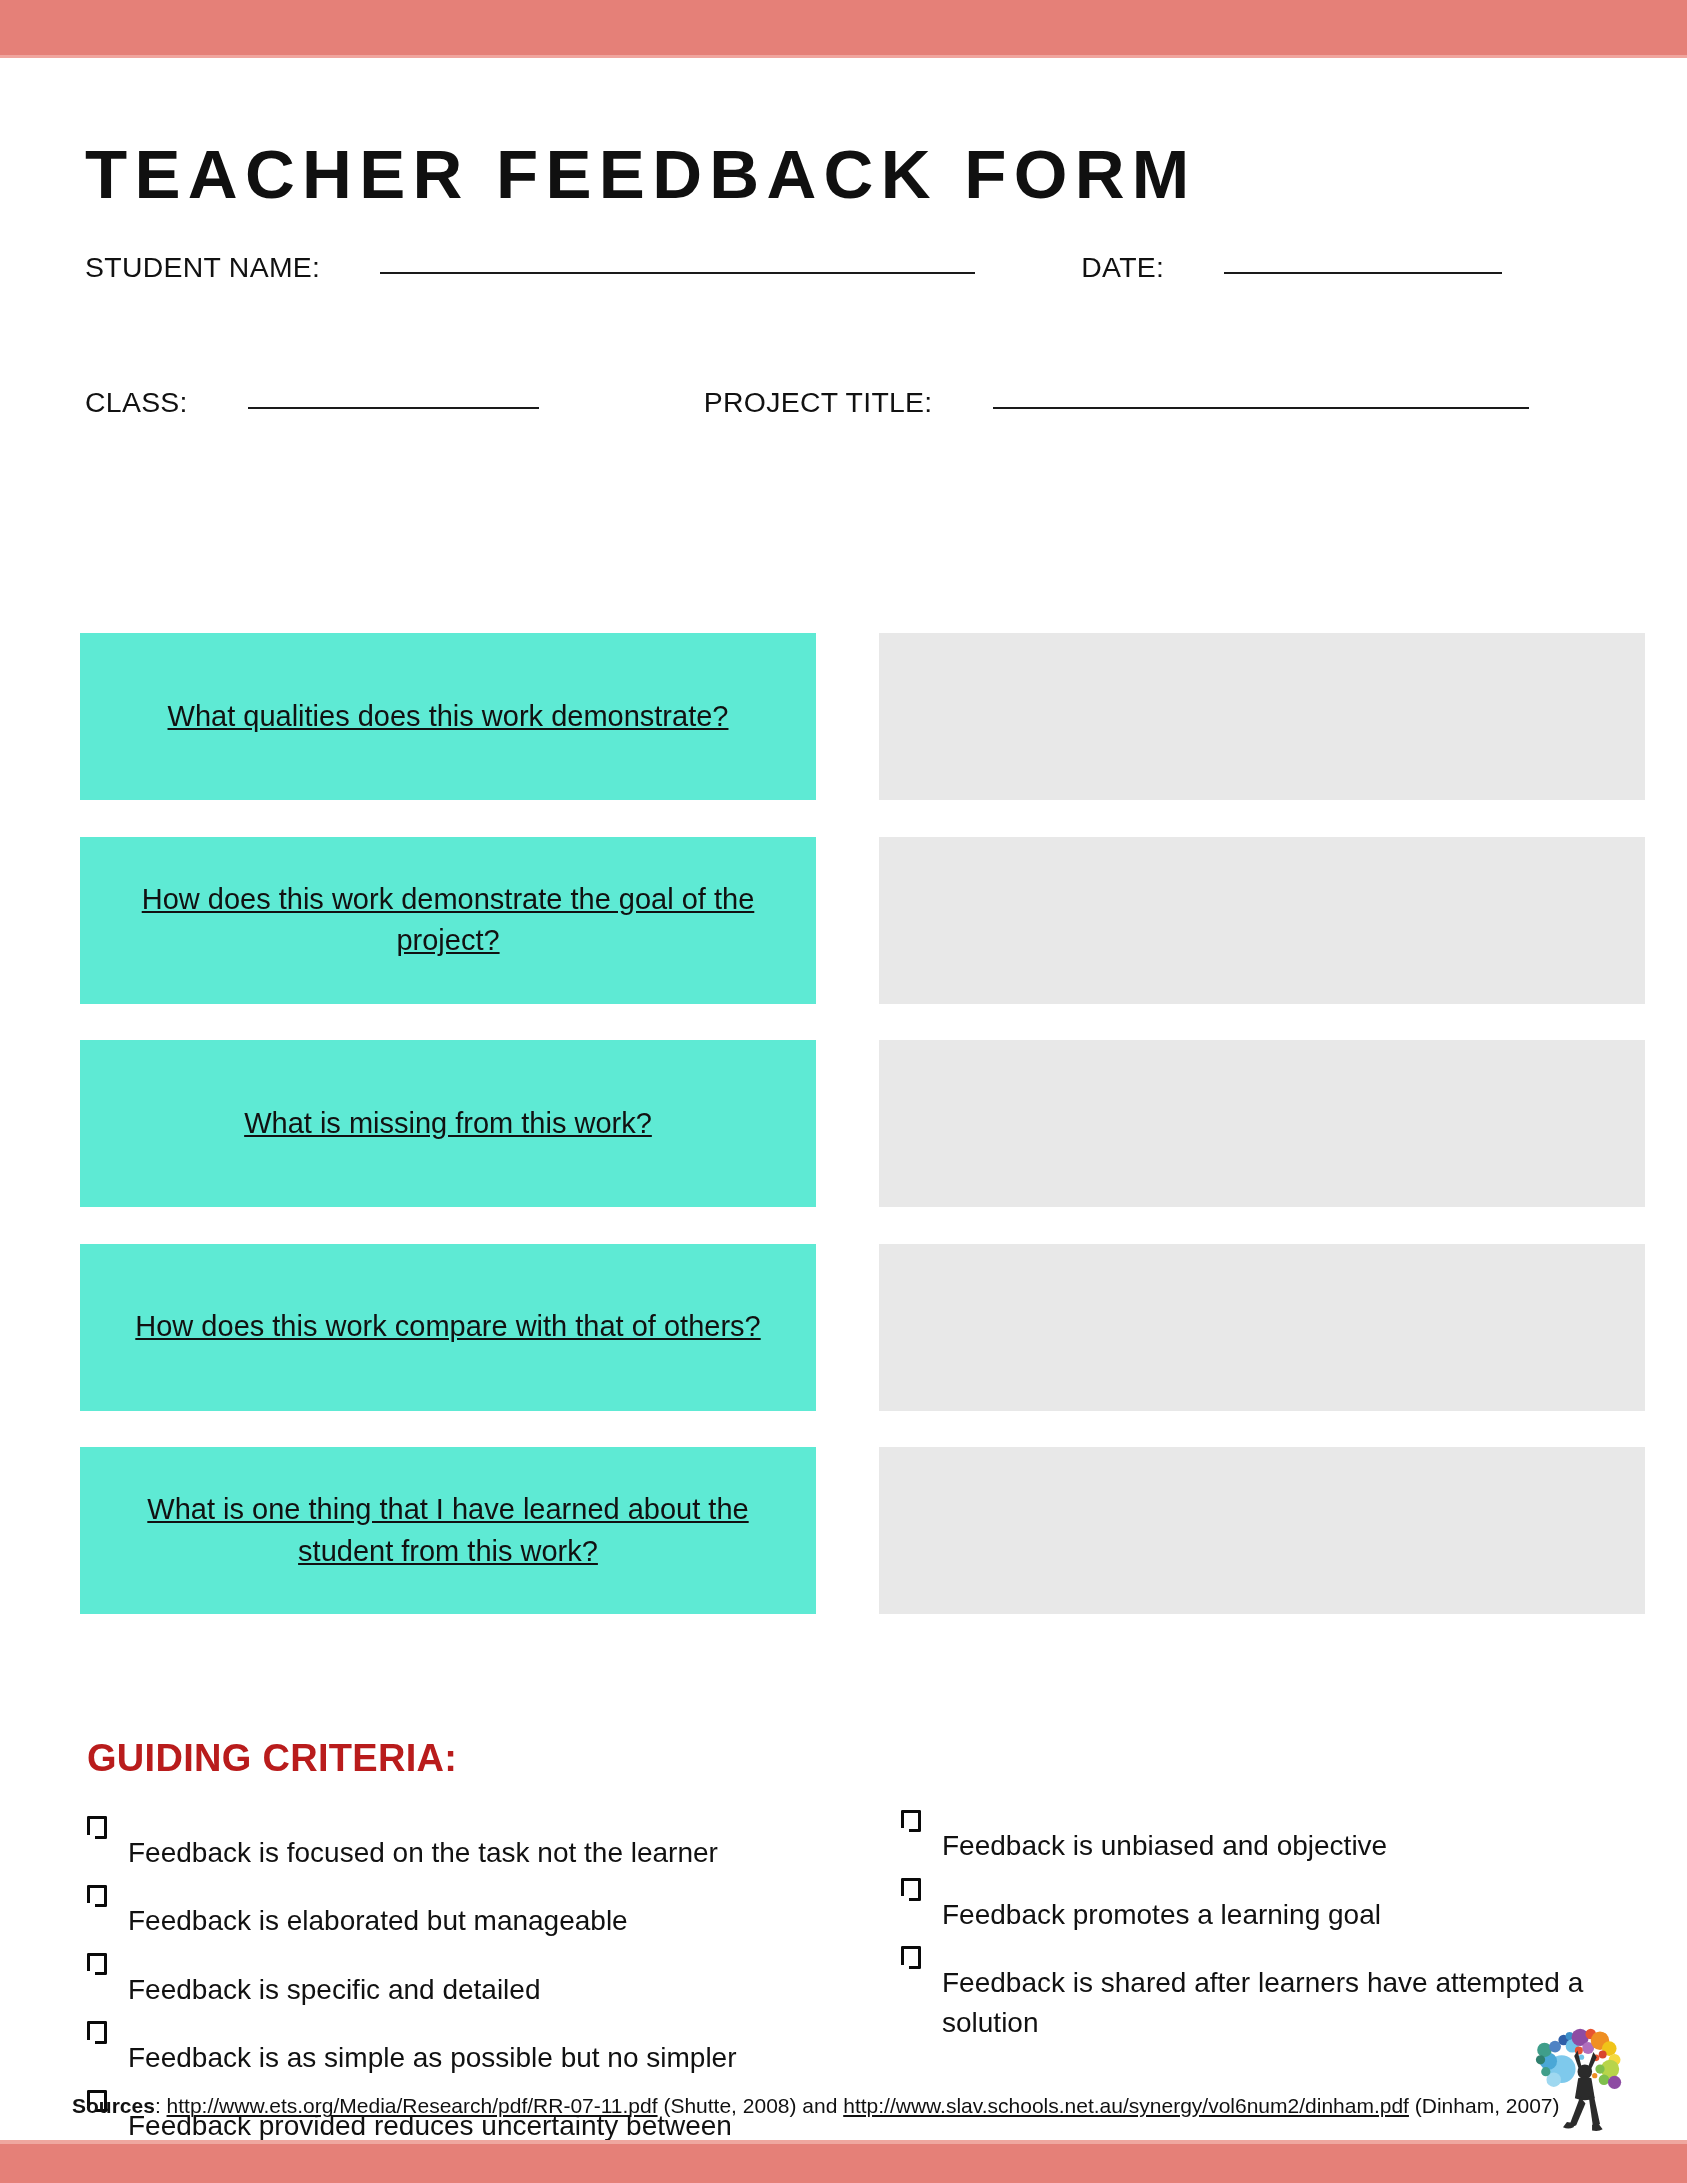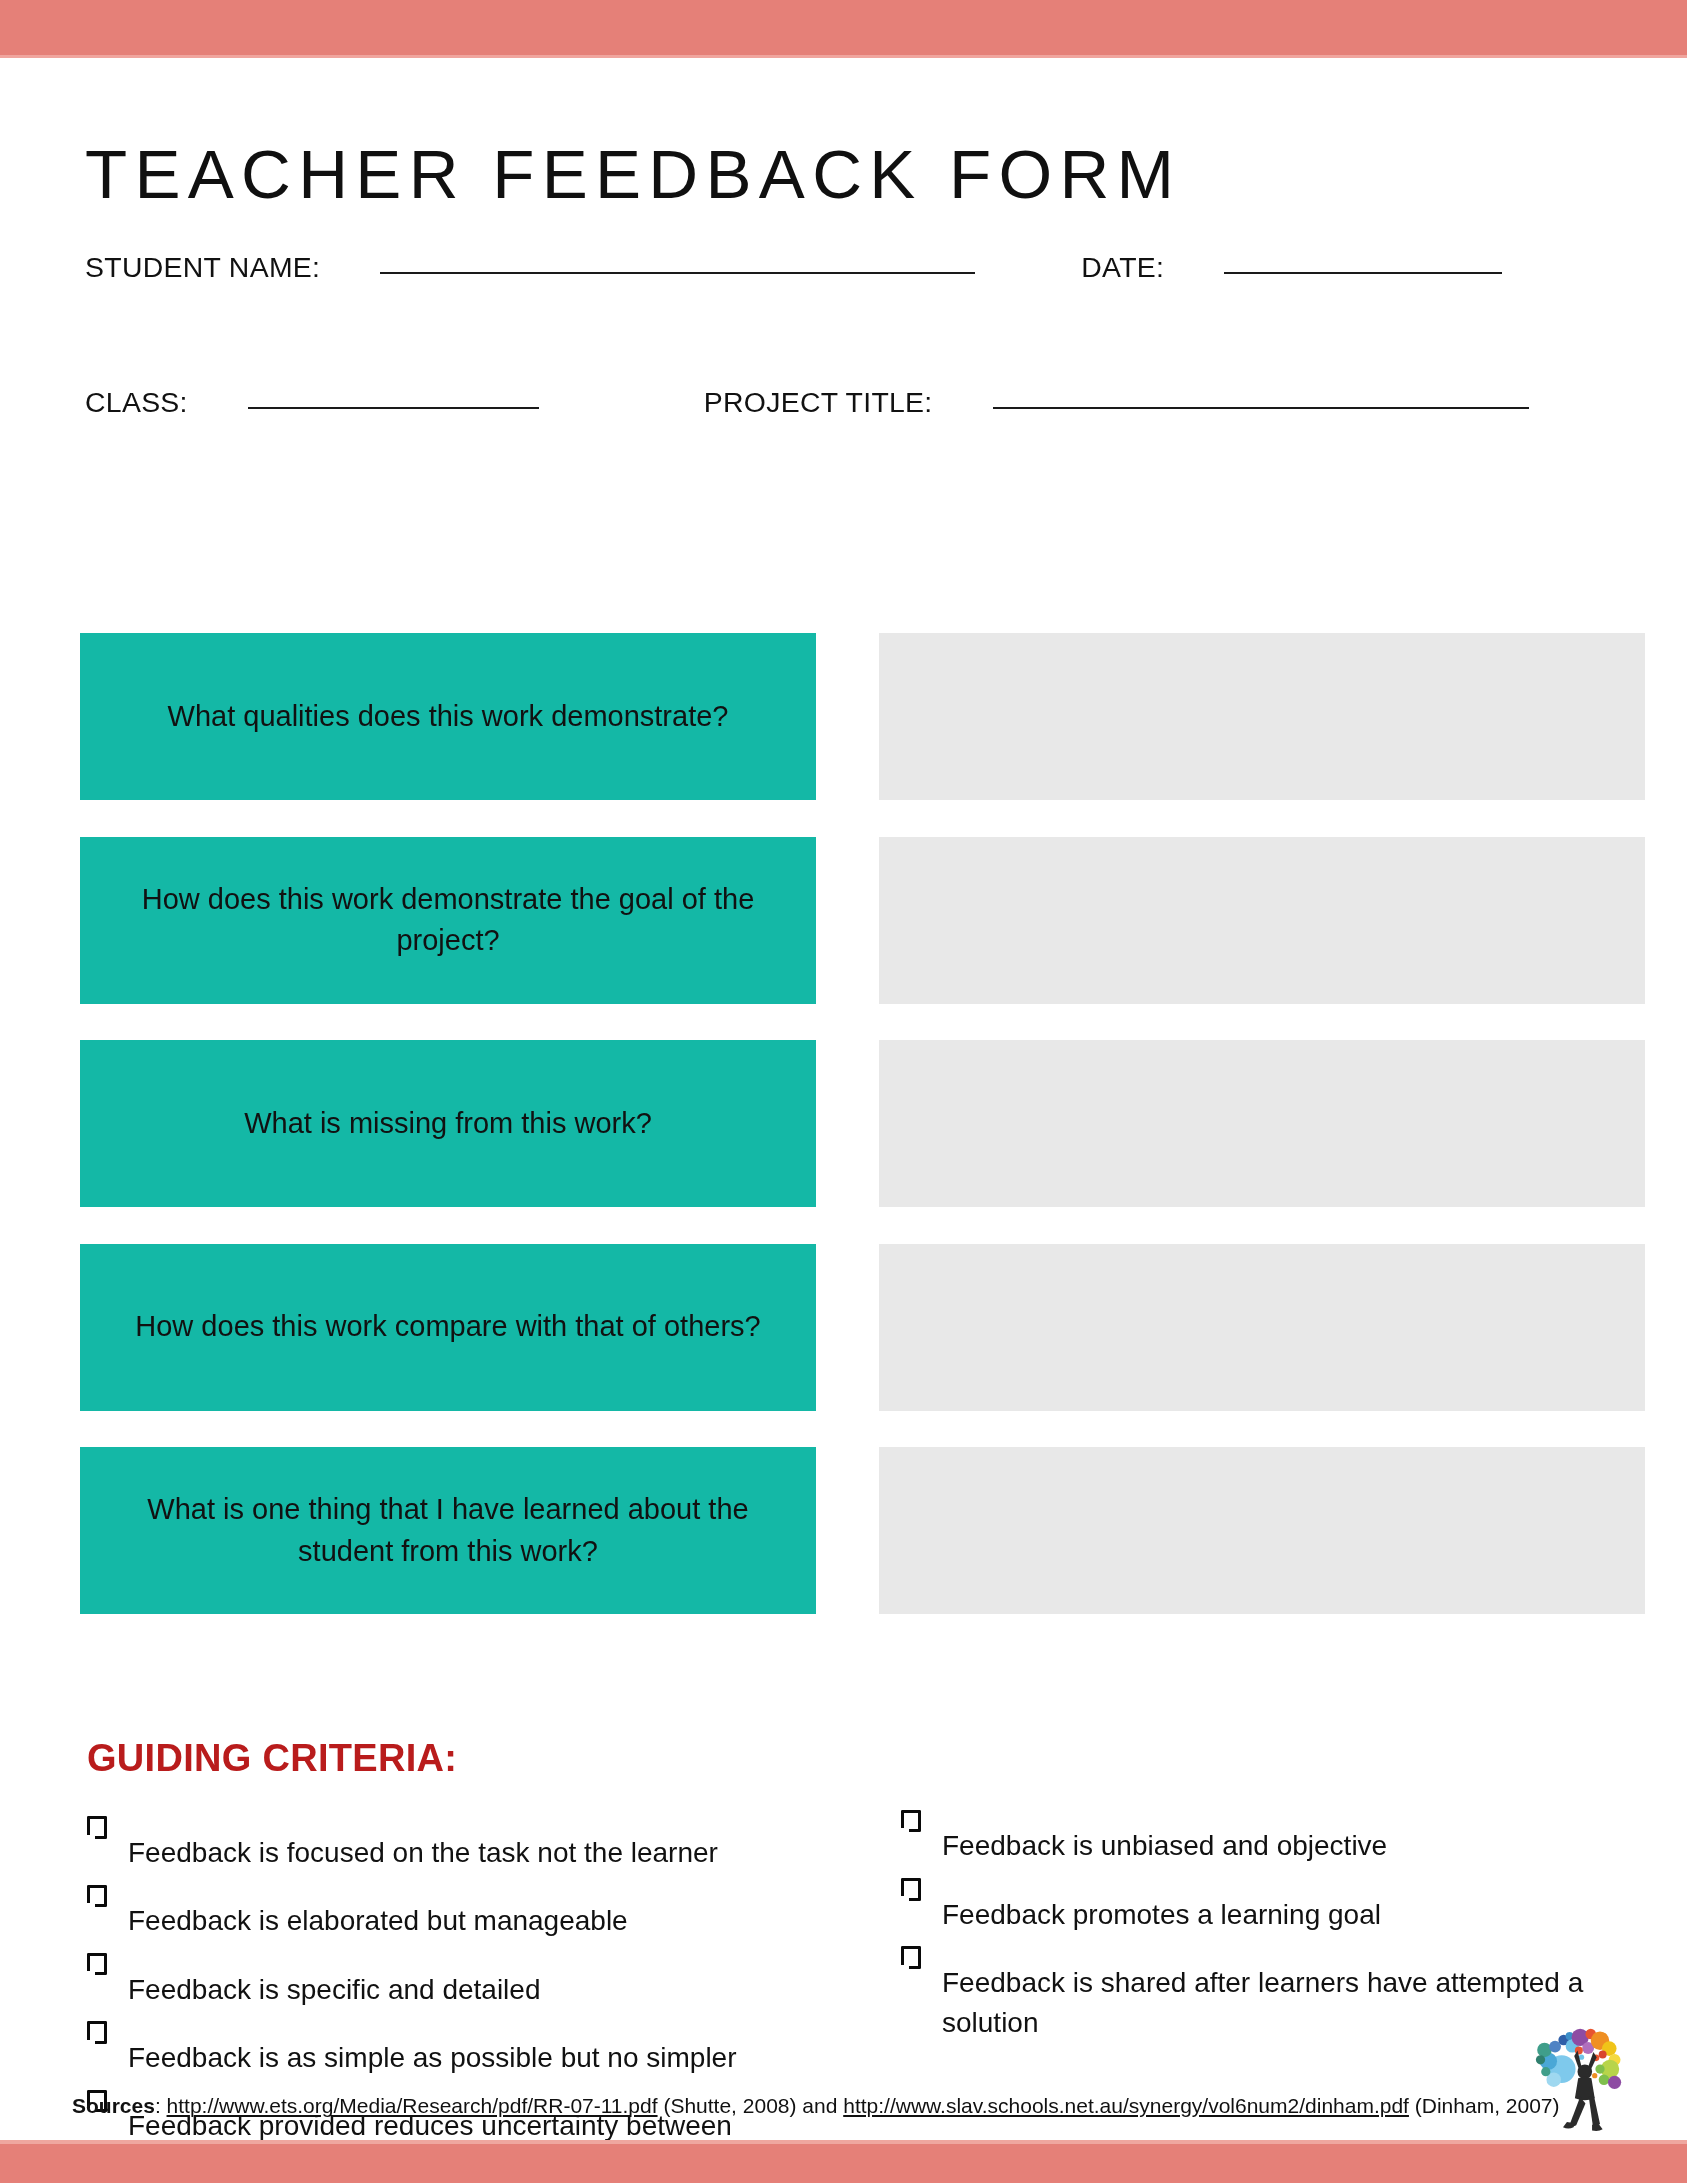--- a/index.html
+++ b/index.html
@@ -53,21 +53,21 @@
     width: 1687px;
     height: 2183px;
   }
 
   
   .doc-title {
     position: absolute;
     left: 85px;
     top: 93px;
     font-size: 69px;
-    font-weight: 400;
+    font-weight: 700;
     letter-spacing: 7.3px;
     line-height: 1.05;
     white-space: nowrap;
     font-stretch: condensed;
     color: #101010;
   }
 
   
   .field-row {
     position: absolute;
@@ -129,26 +129,27 @@
     position: relative;
     height: 177px;
     margin-bottom: 26.5px;
   }
   .q-prompt {
     position: absolute;
     left: 0;
     top: 0;
     width: 736px;
     height: 167px;
-    background: #14b8a6;
+    background: #5eead4;
     display: flex;
     align-items: center;
     justify-content: center;
     box-sizing: border-box;
     padding: 4px 40px;
+    text-decoration: underline;
   }
   .q-prompt-text {
     font-size: 29px;
     line-height: 1.42;
     text-align: center;
     color: #111;
   }
   .q-answer {
     position: absolute;
     left: 799px;

